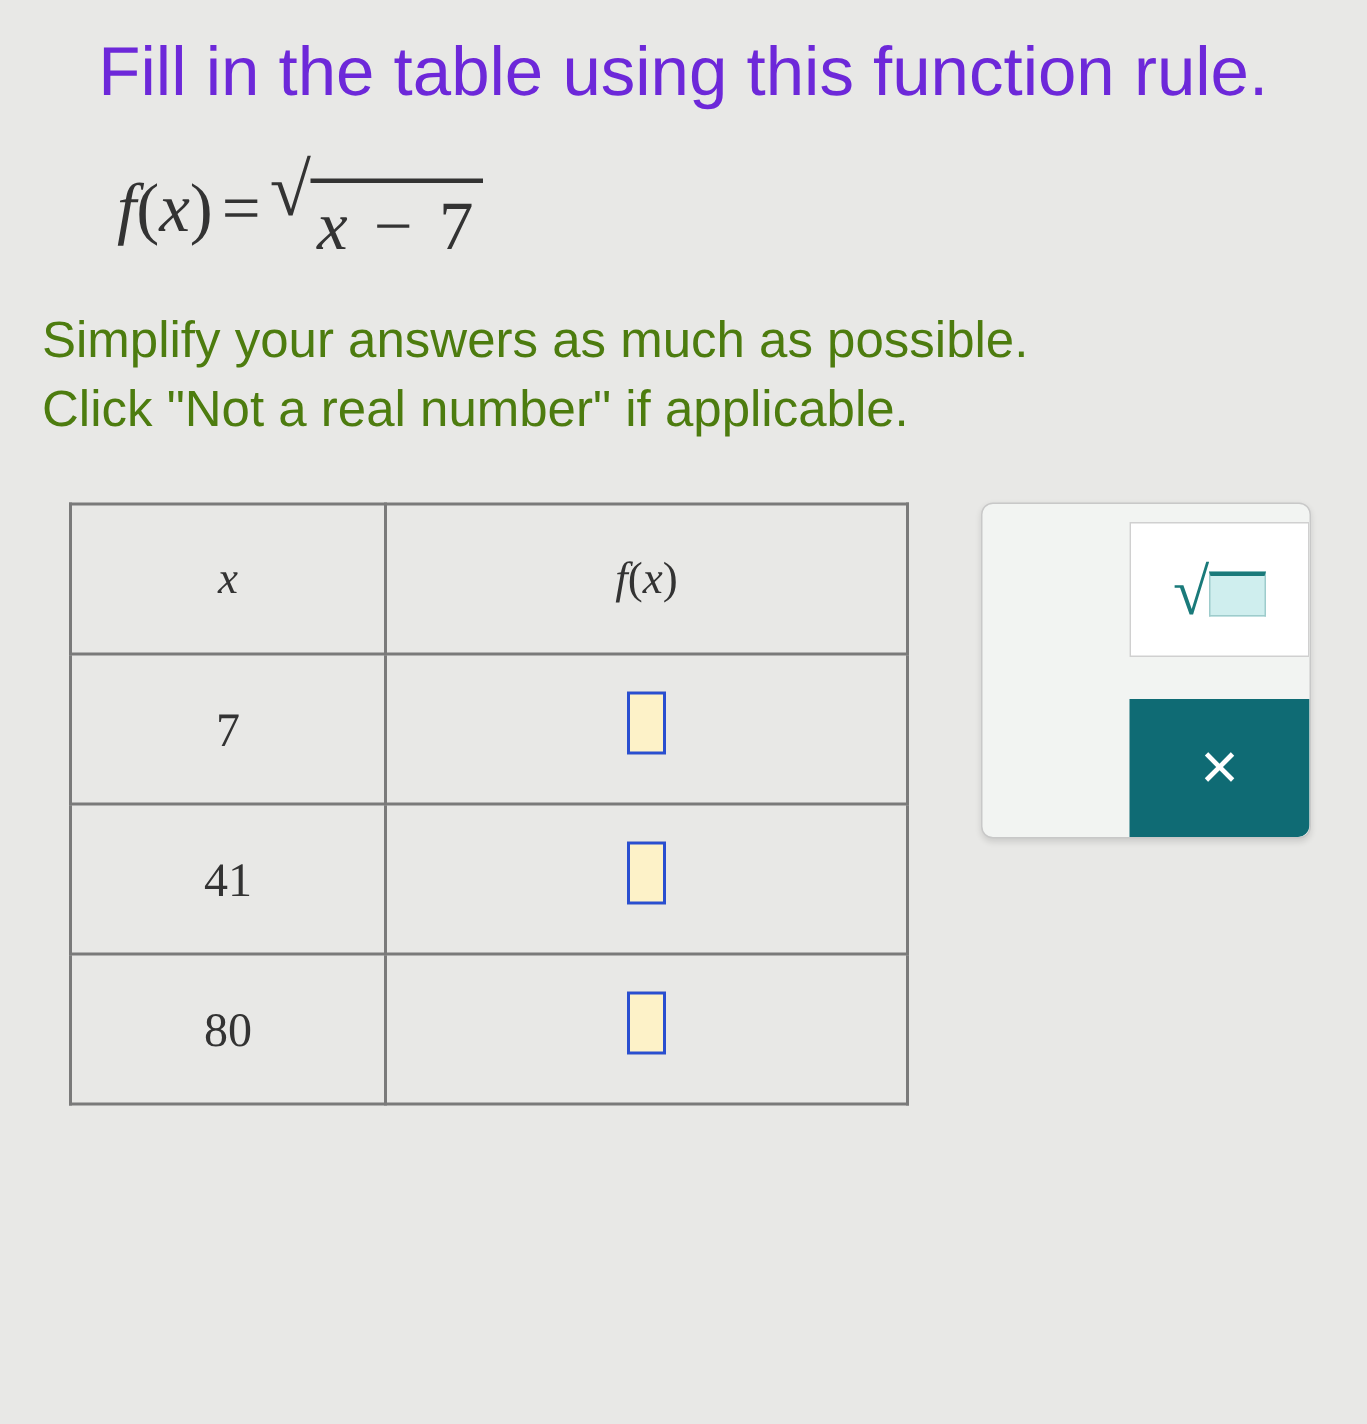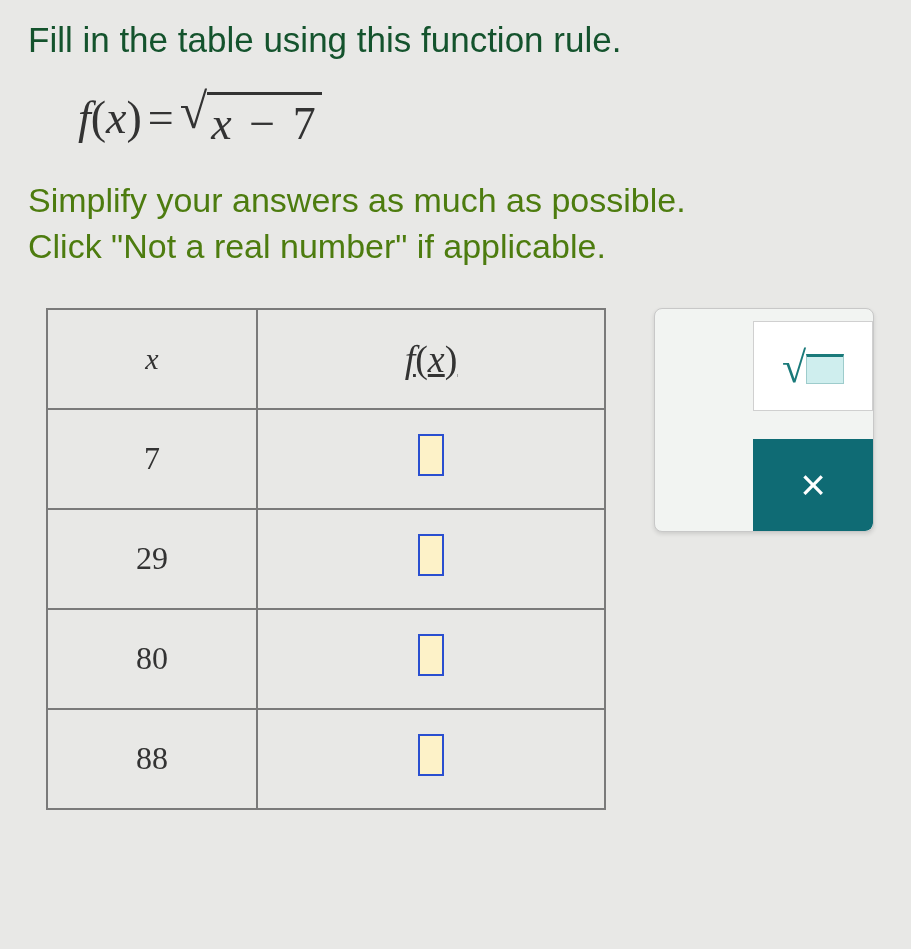--- a/index.html
+++ b/index.html
@@ -9,24 +9,25 @@
     }
     body {
       font-family: Arial, Helvetica, sans-serif;
       background: #e8e8e6;
       width: 911px;
       height: 949px;
       padding: 15px 28px;
       color: #2a4a4a;
     }
     .instruction {
-      font-size: 35px;
+      font-size: 46px;
       line-height: 1.4;
-      color: #14532d;
+      color: #6d28d9;
       margin-bottom: 20px;
+      text-align: center;
     }
     .formula {
       font-family: 'Times New Roman', serif;
       font-size: 46px;
       font-style: italic;
       color: #333;
       margin-left: 50px;
       margin-bottom: 28px;
       display: flex;
       align-items: center;
@@ -42,21 +43,21 @@
     .radical {
       font-style: normal;
       font-size: 50px;
       line-height: 1;
       position: relative;
       top: 2px;
     }
     .under-sqrt {
       border-top: 3px solid #333;
       padding: 2px 6px 0 4px;
-      margin-top: 8px;
+      margin-top: 20px;
       text-align: center;
     }
     .minus { font-style: normal; margin: 0 6px; }
 
     .secondary-instruction {
       font-size: 34px;
       line-height: 1.35;
       color: #4d7c0f;
       margin-bottom: 38px;
     }
@@ -84,22 +85,21 @@
       font-family: 'Times New Roman', serif;
     }
     table.func-table th {
       font-weight: normal;
     }
     table.func-table th:first-child {
       width: 210px;
     }
     table.func-table th.fx-head {
       font-style: italic;
-      font-size: 38px;
-      text-decoration: underline;
+      font-size: 30px;
     }
     table.func-table th.x-head {
       font-style: italic;
       font-size: 30px;
     }
     .answer-box {
       display: inline-block;
       width: 26px;
       height: 42px;
       border: 2px solid #2a4fd0;
@@ -204,33 +204,27 @@
       </tr>
     </thead>
     <tbody>
       <tr>
         <td>7</td>
         <td>
           <span class="answer-box"></span>
         </td>
       </tr>
       <tr>
-        <td>29</td>
+        <td>41</td>
         <td>
           <span class="answer-box"></span>
         </td>
       </tr>
       <tr>
         <td>80</td>
-        <td>
-          <span class="answer-box"></span>
-        </td>
-      </tr>
-      <tr>
-        <td>88</td>
         <td>
           <span class="answer-box"></span>
         </td>
       </tr>
     </tbody>
   </table>
 
   <div class="toolbox">
     <div class="tool-sqrt">
       <span class="tool-sqrt-inner">

